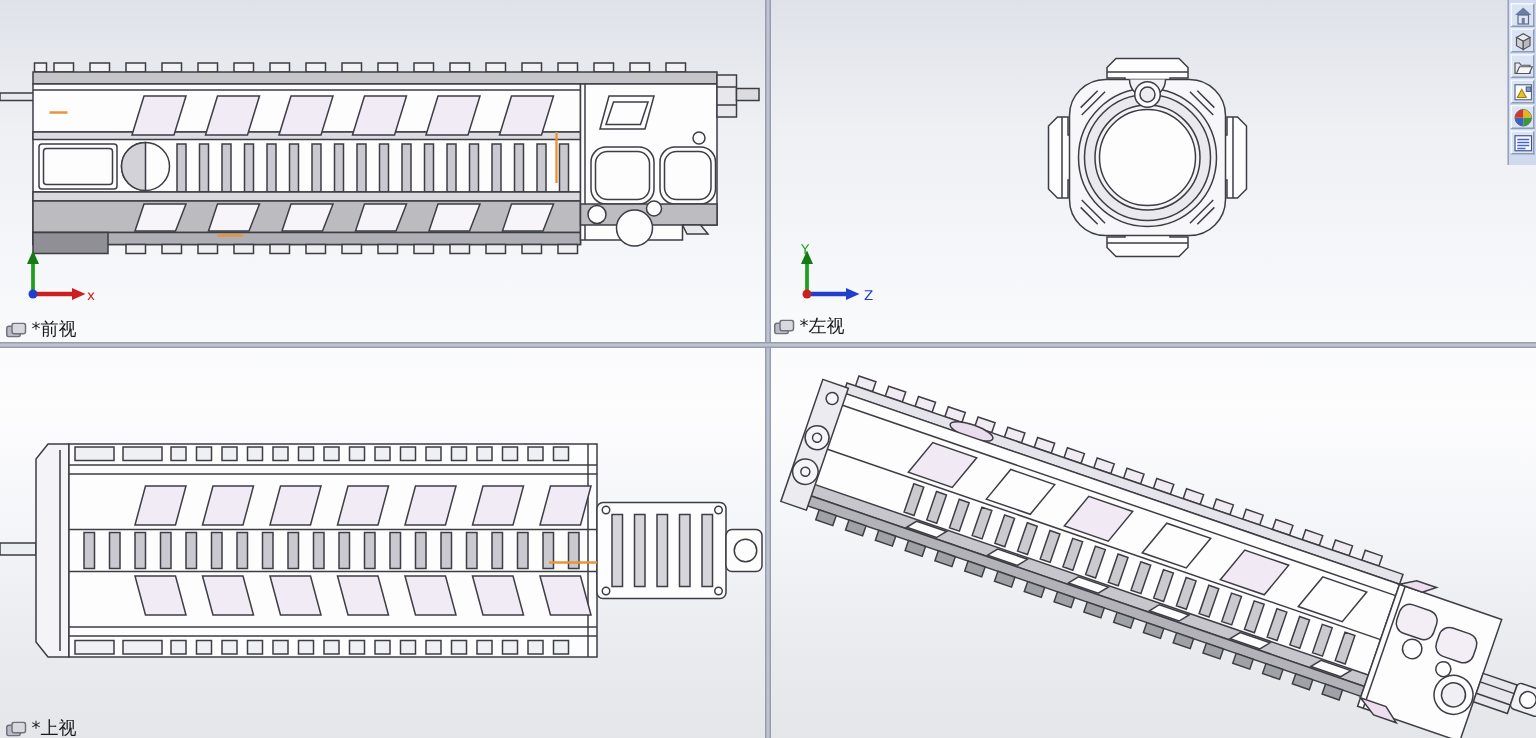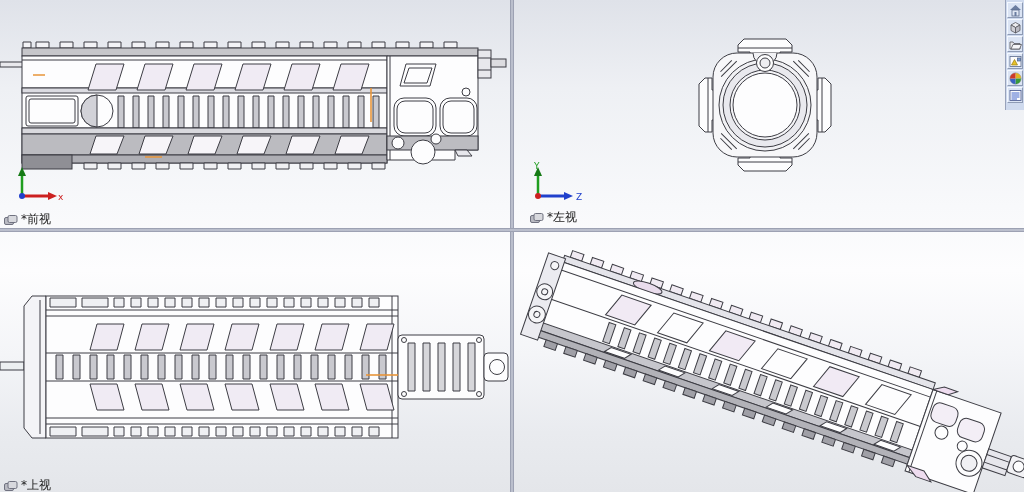--- a/index.html
+++ b/index.html
@@ -141,21 +141,21 @@
     </svg>
     <svg class="triad" style="left:16px;top:160px;" width="56" height="44">
       <text x="4" y="9" fill="#1f9e1f">Y</text>
       <line x1="8" y1="36" x2="8" y2="14" stroke="#1f9e1f" stroke-width="2.5"></line>
       <polygon points="8,7 4,16 12,16" fill="#157a15"></polygon>
       <line x1="8" y1="36" x2="35" y2="36" stroke="#2040cc" stroke-width="3"></line>
       <polygon points="43,36 34,32 34,40" fill="#2040cc"></polygon>
       <circle cx="8" cy="36" r="3" fill="#cc2020"></circle>
       <text x="46" y="40" fill="#2040cc">Z</text>
     </svg>
-    <div class="view-label" style="left:16px;top:209px;">
+    <div class="view-label" style="left:2px;top:209px;">
       <svg width="14" height="10">
         <rect x="0.5" y="2.5" width="9" height="7" rx="1.5" fill="#b9bac2" stroke="#707280"></rect>
         <rect x="4" y="0.5" width="9" height="7" rx="1.5" fill="#d8d9de" stroke="#707280"></rect>
       </svg>
       <span>*左视</span>
     </div>
   </div>
 
   <div class="viewport" style="left:0;top:232px;width:510px;height:184px;">
     <svg class="cad" width="510" height="260" viewBox="0 0 510 260">

